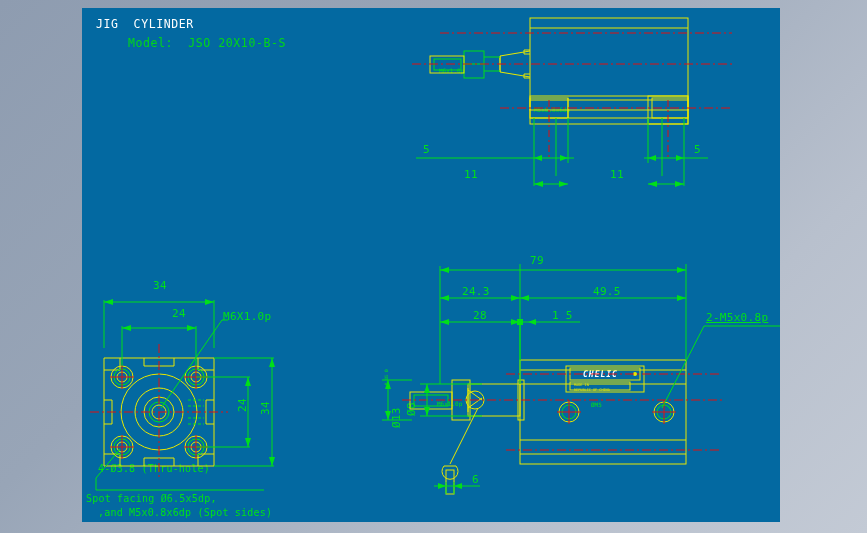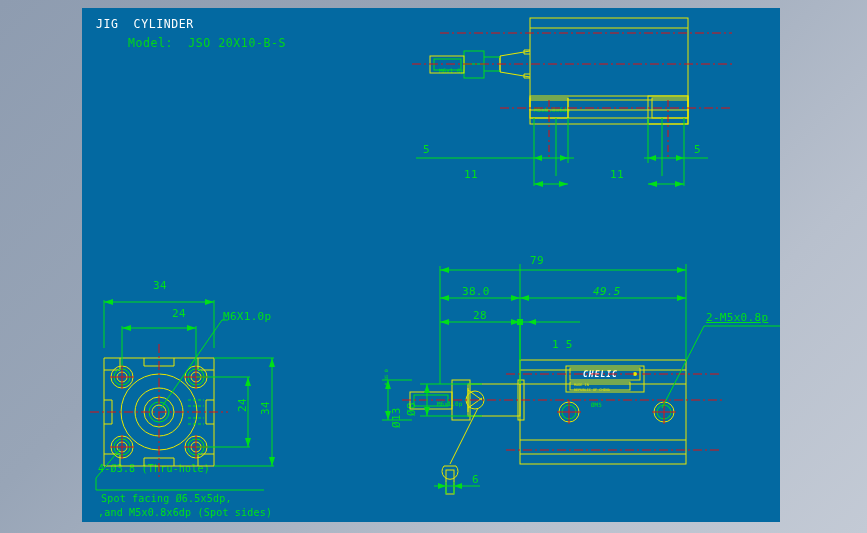--- a/index.html
+++ b/index.html
@@ -46,28 +46,28 @@
     <div class="lbl gtxt" style="left:612px;top:136px;">5</div>
     <div class="lbl gtxt-xs" style="left:357px;top:60px;">M6x1.0p</div>
     <div class="lbl gtxt-xs" style="left:452px;top:99px;">M5x0.8x6dp</div>
 
     <div class="lbl gtxt" style="left:71px;top:272px;">34</div>
     <div class="lbl gtxt" style="left:90px;top:300px;">24</div>
     <div class="lbl gtxt rot90" style="left:178px;top:407px;">34</div>
     <div class="lbl gtxt rot90" style="left:155px;top:404px;">24</div>
     <div class="lbl gtxt" style="left:141px;top:303px;">M6X1.0p</div>
     <div class="lbl gtxt-s" style="left:16px;top:456px;">4-Ø3.8 (Thru-hole)</div>
-    <div class="lbl gtxt-s" style="left:19px;top:486px;">Spot facing Ø6.5x5dp,</div>
+    <div class="lbl gtxt-s" style="left:4px;top:486px;">Spot facing Ø6.5x5dp,</div>
     <div class="lbl gtxt-s" style="left:16px;top:500px;">,and M5x0.8x6dp (Spot sides)</div>
 
     <div class="lbl gtxt" style="left:448px;top:247px;text-align:center;">79</div>
-    <div class="lbl gtxt" style="left:380px;top:278px;">38.0</div>
-    <div class="lbl gtxt" style="left:511px;top:278px;font-style:italic;">49.5</div>
+    <div class="lbl gtxt" style="left:380px;top:278px;">24.3</div>
+    <div class="lbl gtxt" style="left:511px;top:278px;">49.5</div>
     <div class="lbl gtxt" style="left:391px;top:302px;">28</div>
-    <div class="lbl gtxt" style="left:470px;top:302px;margin-top:29px;">1 5</div>
+    <div class="lbl gtxt" style="left:470px;top:302px;">1 5</div>
     <div class="lbl gtxt" style="left:390px;top:466px;">6</div>
     <div class="lbl gtxt rot90" style="left:324px;top:408px;">Ø8</div>
     <div class="lbl gtxt rot90" style="left:309px;top:420px;">Ø13</div>
     <div class="lbl gtxt-tiny rot90" style="left:303px;top:364px;">0</div>
     <div class="lbl gtxt-tiny rot90" style="left:303px;top:380px;">-0.05</div>
     <div class="lbl gtxt" style="left:624px;top:304px;text-decoration:underline;">2-M5x0.8p</div>
     <div class="lbl gtxt-xs" style="left:355px;top:393px;">M6x1.0p</div>
     <div class="lbl gtxt-xs" style="left:509px;top:394px;">ØM5</div>
 
     <div class="lbl" style="left:501px;top:363px;color:#fff;font-size:8px;font-style:italic;font-weight:bold;letter-spacing:1px;">CHELIC</div>

